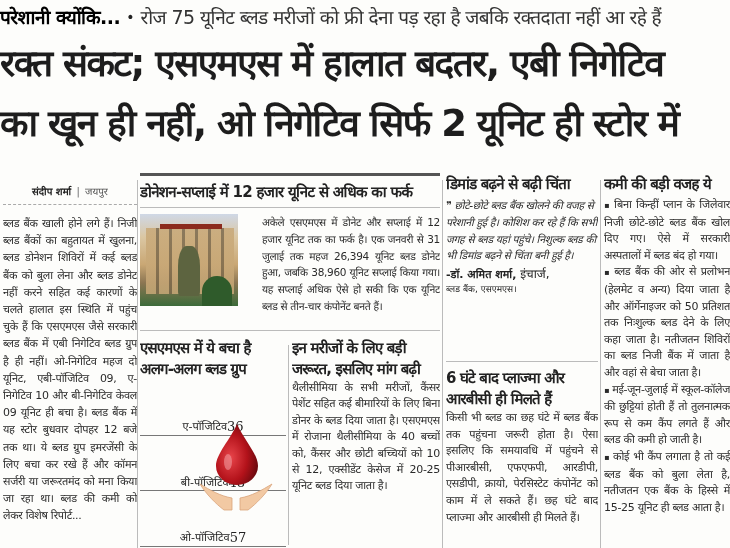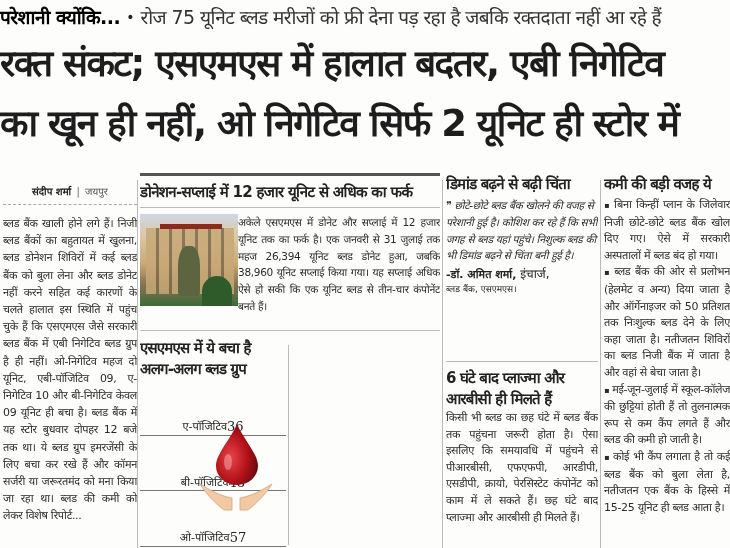--- a/index.html
+++ b/index.html
@@ -24,21 +24,21 @@
   .byline .name { font-weight: bold; color: #222; }
   .byline .sep { color: #666; margin: 0 2px; }
   .byline .place { color: #555; }
   .c1 .body-text { padding-top: 10px; }
 
   .vrule { position: absolute; top: 180px; width: 1px; background: #bbb; height: 368px; }
 
   
   .mid-top { left: 140px; top: 173px; width: 300px; height: 155px; border-top: 3px solid #555; }
   .mid-top .title { font-size: 15px; font-weight: bold; letter-spacing: -0.7px; padding: 5px 0 6px; border-bottom: 1px solid #bbb; white-space: nowrap; }
-  .mid-top .row { display: flex; gap: 0; padding-top: 6px; }
+  .mid-top .row { display: flex; gap: 24px; padding-top: 6px; }
   .photo { width: 98px; height: 92px; flex: none; background: linear-gradient(180deg,#cfd8e6 0%,#dbc7a3 25%,#c9a774 55%,#8b7552 75%,#3c6b3a 100%); position: relative; overflow: hidden; }
   .photo .bld { position: absolute; left: 6px; right: 4px; top: 14px; bottom: 12px; background: repeating-linear-gradient(90deg,#c8a877 0 10px,#7d6a4c 10px 13px); opacity: .85; }
   .photo .sign { position: absolute; left: 20px; top: 10px; width: 62px; height: 5px; background: #8c2b1d; }
   .photo .statue { position: absolute; left: 38px; top: 32px; width: 22px; height: 50px; background: #5d6440; border-radius: 40% 40% 10% 10%; }
   .photo .tree { position: absolute; left: 62px; bottom: 0; width: 30px; height: 30px; background: #2f5b2b; border-radius: 50% 50% 0 0; }
   .mid-top .body-text { font-size: 10.5px; line-height: 16.8px; }
 
   
   .bg-box { left: 140px; top: 338px; width: 146px; height: 210px; }
   .bg-box .title { font-size: 15px; font-weight: bold; letter-spacing: -0.8px; line-height: 21px; }
@@ -160,20 +160,22 @@
       <ellipse cx="16" cy="40" rx="4" ry="8" fill="#f3a3a6" opacity=".55"></ellipse>
     </svg>
     <svg class="hands" viewBox="0 0 76 32">
       <path d="M2 4 C 12 10, 22 16, 34 18 L 34 30 L 26 30 C 18 24, 8 14, 2 4 Z" fill="#f2c9a3" stroke="#d9a57c" stroke-width=".8"></path>
       <path d="M74 4 C 64 10, 54 16, 42 18 L 42 30 L 50 30 C 58 24, 68 14, 74 4 Z" fill="#f2c9a3" stroke="#d9a57c" stroke-width=".8"></path>
     </svg>
   </div>
 </div>
 
 <div class="col thal">
+  <div class="title">इन मरीजों के लिए बड़ी जरूरत, इसलिए मांग बढ़ी</div>
+  <p class="body-text">थैलीसीमिया के सभी मरीजों, कैंसर पेशेंट सहित कई बीमारियों के लिए बिना डोनर के ब्लड दिया जाता है। एसएमएस में रोजाना थैलीसीमिया के 40 बच्चों को, कैंसर और छोटी बच्चियों को 10 से 12, एक्सीडेंट केसेज में 20-25 यूनिट ब्लड दिया जाता है।</p>
 </div>
 
 <div class="col demand">
   <div class="title">डिमांड बढ़ने से बढ़ी चिंता</div>
   <p class="quote"><span>❞ </span><span>छोटे-छोटे ब्लड बैंक खोलने की वजह से परेशानी हुई है। कोशिश कर रहे हैं कि सभी जगह से ब्लड यहां पहुंचे। निशुल्क ब्लड की भी डिमांड बढ़ने से चिंता बनी हुई है।</span></p>
   <div class="attr">
     <span>-डॉ. अमित शर्मा,</span>
     <small>इंचार्ज,</small>
   </div>
   <div class="attr2">ब्लड बैंक, एसएमएस।</div>

